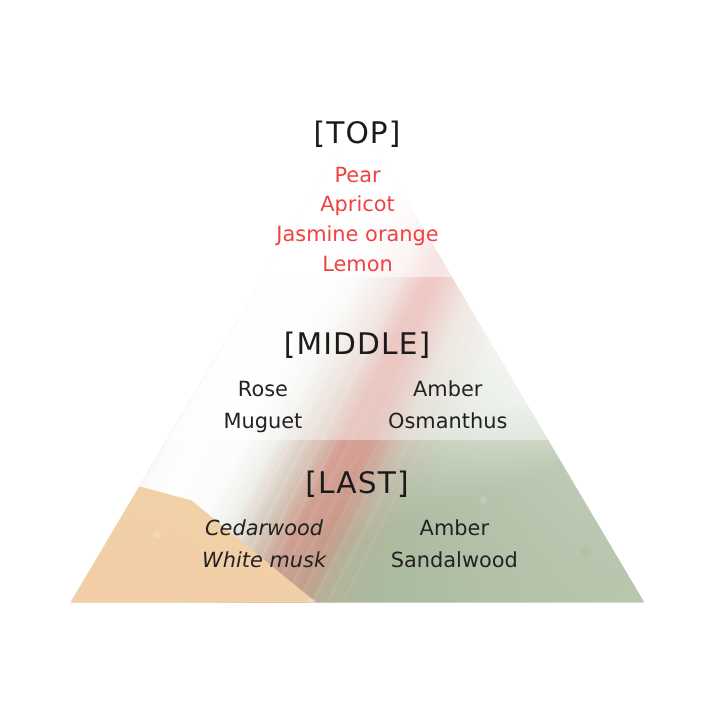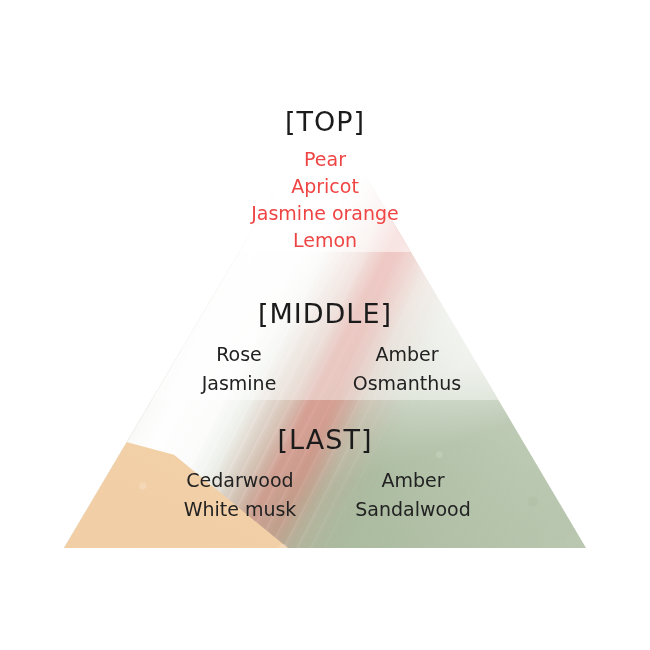--- a/index.html
+++ b/index.html
@@ -256,21 +256,21 @@
   
   #sec-top { top: 108px; }
 
   
   #sec-middle { top: 300px; }
   #sec-middle .col-left  { width: 152px; text-align: center; }
   #sec-middle .col-right { width: 160px; text-align: center; margin-left: 12px; }
 
   
   #sec-last { top: 426px; }
-  #sec-last .col-left  { width: 166px; text-align: center; }
+  #sec-last .col-left  { width: 166px; text-align: center; font-style: italic; }
   #sec-last .col-right { width: 160px; text-align: center; margin-left: 10px; }
 </style>
 </head>
 <body>
 
 <div id="stage">
 
   <div id="pyramid">
 
     <div id="photo">
@@ -303,21 +303,21 @@
         <div class="note">Jasmine orange</div>
         <div class="note">Lemon</div>
       </div>
     </div>
 
     <div class="section" id="sec-middle">
       <div class="sec-head">[MIDDLE]</div>
       <div class="notes-cols">
         <div class="col col-left">
           <div class="note">Rose</div>
-          <div class="note">Jasmine</div>
+          <div class="note">Muguet</div>
         </div>
         <div class="col col-right">
           <div class="note">Amber</div>
           <div class="note">Osmanthus</div>
         </div>
       </div>
     </div>
 
     <div class="section" id="sec-last">
       <div class="sec-head">[LAST]</div>

